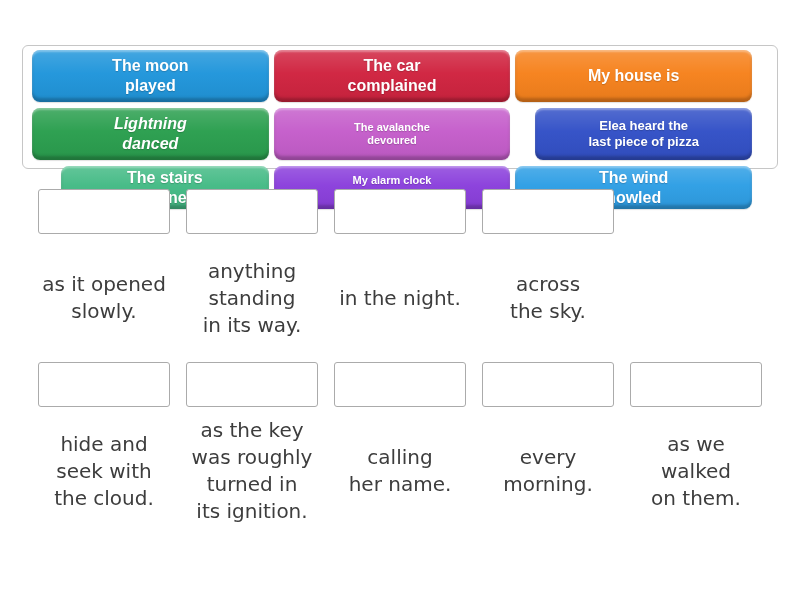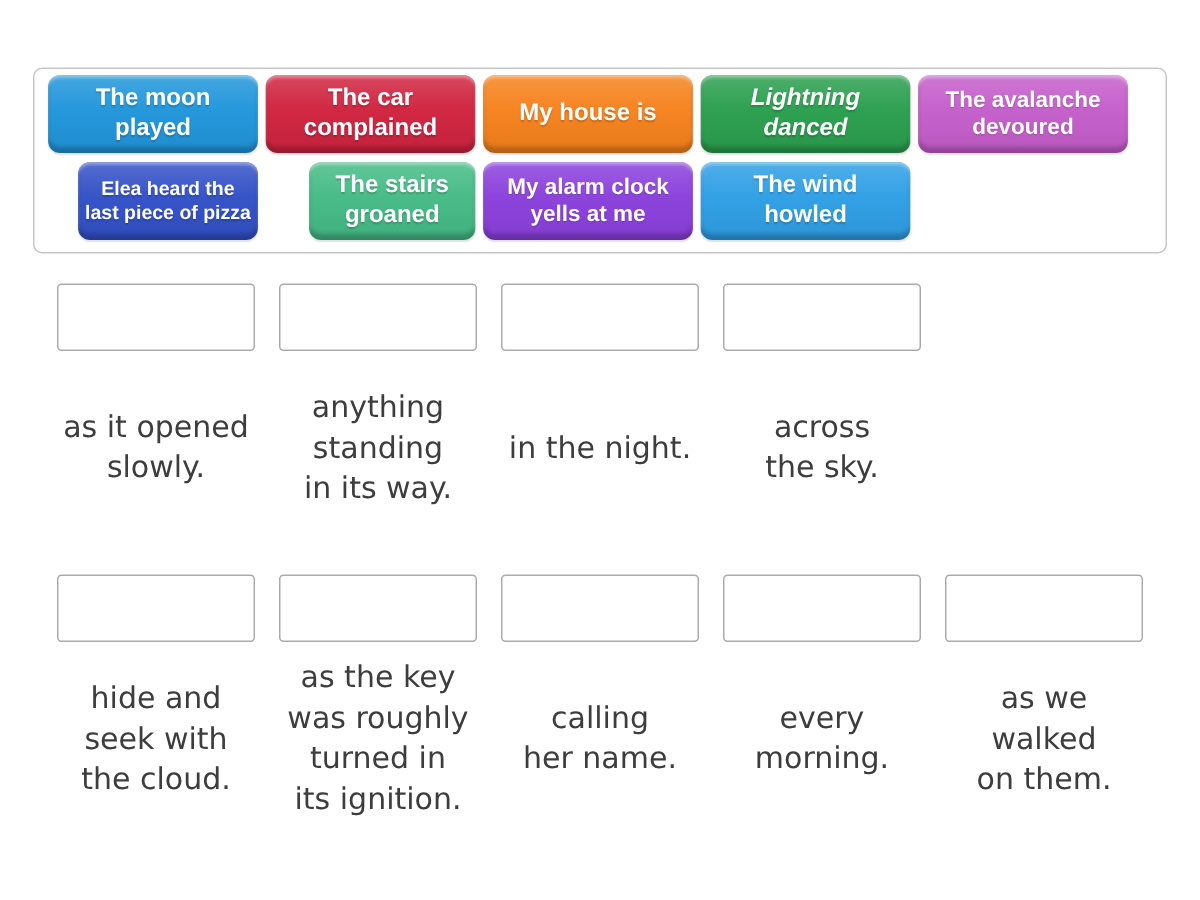--- a/index.html
+++ b/index.html
@@ -16,21 +16,21 @@
   .word-bank {
     box-sizing: border-box;
     margin: 45px 22px 0 22px;
     width: 756px;
     height: 124px;
     border: 1px solid #c6c6c6;
     border-radius: 6px;
     background: #ffffff;
     padding: 4px 25px 5px 9px;
     display: grid;
-    grid-template-columns: repeat(5, 1fr);
+    grid-template-columns: repeat(3, 1fr);
     grid-template-rows: 52px 52px;
     gap: 6px 5px;
   }
 
   .tile {
     border-radius: 8px;
     display: flex;
     align-items: center;
     justify-content: center;
     text-align: center;
@@ -44,31 +44,31 @@
     cursor: grab;
     box-shadow: inset 0 2px 2px rgba(255,255,255,0.35),
                 inset 0 -4px 3px rgba(0,0,0,0.22),
                 0 1px 1px rgba(0,0,0,0.12);
     text-shadow: 0 1px 1px rgba(0,0,0,0.18);
     background-image: linear-gradient(180deg,
                       rgba(255,255,255,0.16) 0%,
                       rgba(255,255,255,0.02) 45%,
                       rgba(0,0,0,0.06) 100%);
   }
-  .tile.size-sm { font-size: 15px; }
+  .tile.size-sm { font-size: 11px; }
   .tile.size-xs { font-size: 13px; }
 
   
   .match-group {
     margin: 0 30px;
     display: grid;
     grid-template-columns: repeat(5, 148px);
   }
   .match-group.first { margin-top: 20px; }
-  .match-group.second { margin-top: 21px; }
+  .match-group.second { }
 
   .match-cell {
     display: flex;
     flex-direction: column;
     align-items: center;
   }
 
   .slot {
     box-sizing: border-box;
     width: 132px;

